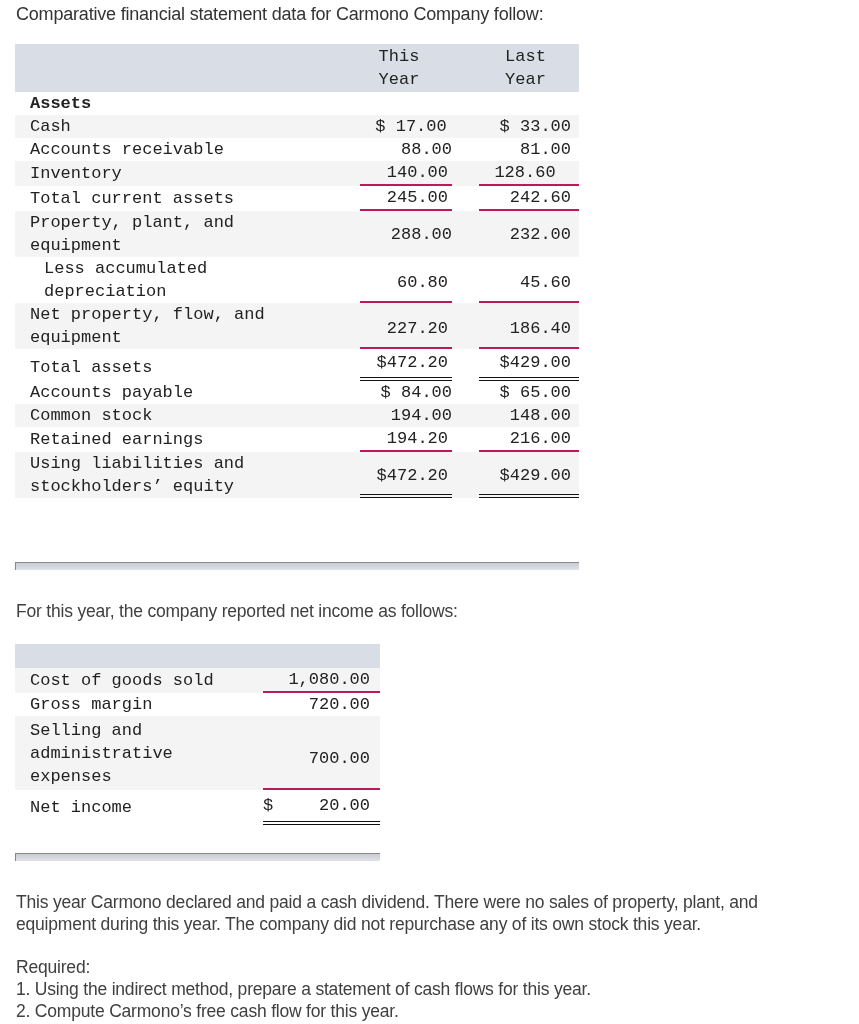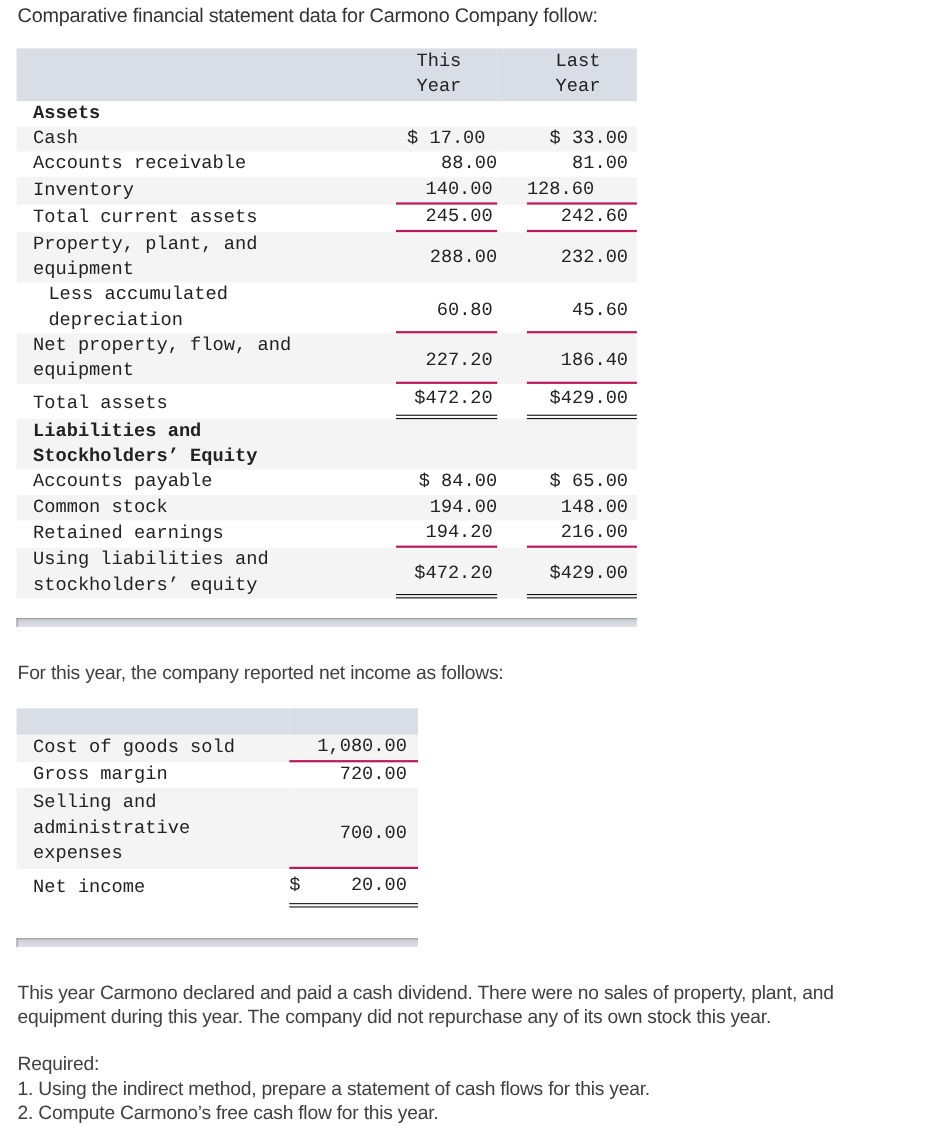--- a/index.html
+++ b/index.html
@@ -44,32 +44,32 @@
       <div>Year</div>
     </td>
   </tr>
   <tr>
     <td class="lbl bold">Assets</td>
         <td></td>
         <td></td>
   </tr>
   <tr class="shade">
     <td class="lbl">Cash</td>
-    <td class="num"><span class="cellwrap" style="width:82px;text-align:left">$ 17.00</span></td>
+    <td class="num"><span class="cellwrap" style="width:82px;text-align:center">$ 17.00</span></td>
     <td class="num"><span class="cellwrap" style="width:90px;text-align:right;padding-right:8px">$ 33.00</span></td>
   </tr>
   <tr>
     <td class="lbl">Accounts receivable</td>
     <td class="num"><span class="cellwrap" style="width:82px;text-align:right">88.00</span></td>
     <td class="num"><span class="cellwrap" style="width:90px;text-align:right;padding-right:8px">81.00</span></td>
   </tr>
   <tr class="shade">
     <td class="lbl">Inventory</td>
     <td class="num"><span class="cellwrap ul" style="width:88px;text-align:right;padding-right:4px">140.00</span></td>
-    <td class="num"><span class="cellwrap ul" style="width:92px;text-align:left;padding-right:8px">128.60</span></td>
+    <td class="num"><span class="cellwrap ul" style="width:92px;text-align:center;padding-right:8px">128.60</span></td>
   </tr>
   <tr>
     <td class="lbl">Total current assets</td>
     <td class="num"><span class="cellwrap ul" style="width:88px;text-align:right;padding-right:4px">245.00</span></td>
     <td class="num"><span class="cellwrap ul" style="width:92px;text-align:right;padding-right:8px">242.60</span></td>
   </tr>
   <tr class="shade">
     <td class="lbl">
           <div>Property, plant, and</div>
           <div>equipment</div>
@@ -90,28 +90,20 @@
           <div>Net property, flow, and</div>
           <div>equipment</div>
         </td>
     <td class="num" style="vertical-align:bottom"><span class="cellwrap ul" style="width:88px;text-align:right;padding-right:4px;line-height:36px">227.20</span></td>
     <td class="num" style="vertical-align:bottom"><span class="cellwrap ul" style="width:92px;text-align:right;padding-right:8px;line-height:36px">186.40</span></td>
   </tr>
   <tr>
     <td class="lbl" style="padding-top:4px">Total assets</td>
     <td class="num"><span class="cellwrap dul" style="width:88px;text-align:right;padding-right:4px;line-height:28px">$472.20</span></td>
     <td class="num"><span class="cellwrap dul" style="width:92px;text-align:right;padding-right:8px;line-height:28px">$429.00</span></td>
-  </tr>
-  <tr class="shade">
-    <td class="lbl bold">
-          <div>Liabilities and</div>
-          <div>Stockholders’ Equity</div>
-        </td>
-    <td></td>
-        <td></td>
   </tr>
   <tr>
     <td class="lbl">Accounts payable</td>
     <td class="num"><span class="cellwrap" style="width:82px;text-align:right">$ 84.00</span></td>
     <td class="num"><span class="cellwrap" style="width:90px;text-align:right;padding-right:8px">$ 65.00</span></td>
   </tr>
   <tr class="shade">
     <td class="lbl">Common stock</td>
     <td class="num"><span class="cellwrap" style="width:82px;text-align:right">194.00</span></td>
     <td class="num"><span class="cellwrap" style="width:90px;text-align:right;padding-right:8px">148.00</span></td>

